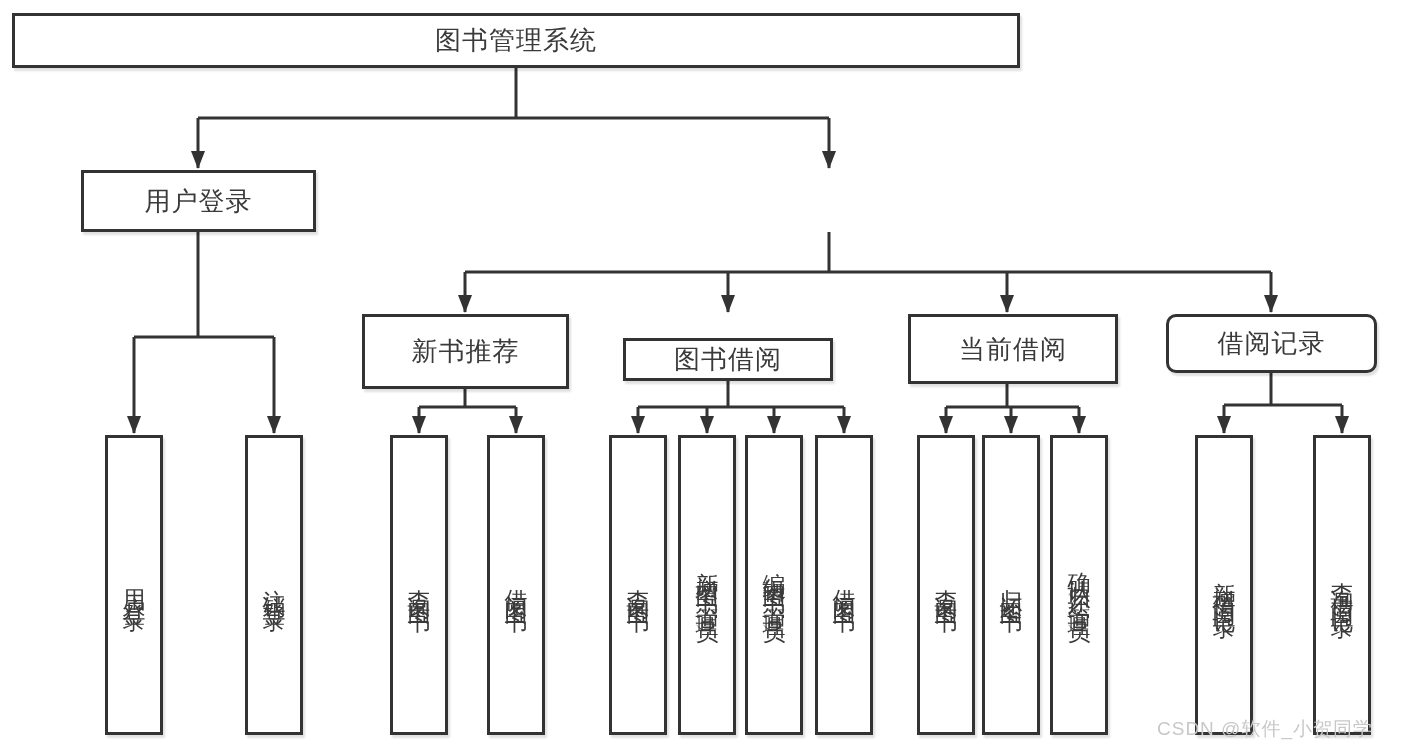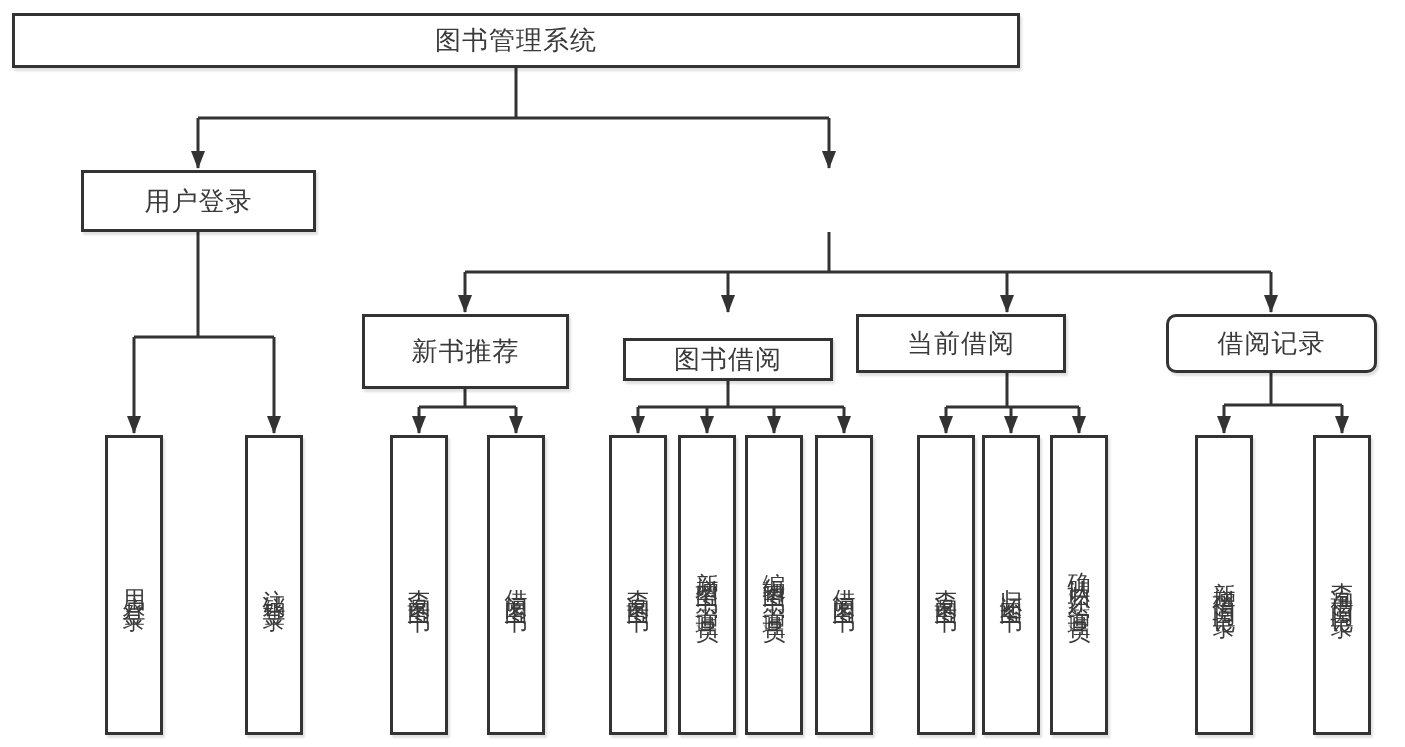--- a/index.html
+++ b/index.html
@@ -94,35 +94,36 @@
       <path d="M1342 405 V433" marker-end="url(#arrow)"></path>
     </g>
   </svg>
 
   <div class="node hbox" style="left:12px;top:13px;width:1008px;height:55px;">图书管理系统</div>
 
   <div class="node hbox" style="left:81px;top:170px;width:235px;height:62px;">用户登录</div>
 
   <div class="node hbox" style="left:362px;top:314px;width:207px;height:75px;">新书推荐</div>
   <div class="node hbox" style="left:623px;top:314px;width:210px;height:43px;margin-top:24px;">图书借阅</div>
-  <div class="node hbox" style="left:856px;top:314px;width:210px;height:59px;">当前借阅</div>
+  <div class="node hbox" style="left:908px;top:314px;width:210px;height:70px;">当前借阅</div>
   <div class="node hbox" style="left:1166px;top:314px;width:211px;height:59px;border-radius:10px;">借阅记录</div>
 
   <div class="node vbox" style="left:105px;">用户登录</div>
   <div class="node vbox" style="left:245px;">注销登录</div>
 
   <div class="node vbox" style="left:390px;">查询图书</div>
   <div class="node vbox" style="left:487px;">借阅图书</div>
 
   <div class="node vbox" style="left:609px;">查询图书</div>
   <div class="node vbox" style="left:678px;">新增图书（管理员）</div>
   <div class="node vbox" style="left:745px;">编辑图书（管理员）</div>
   <div class="node vbox" style="left:815px;">借阅图书</div>
 
   <div class="node vbox" style="left:917px;">查询图书</div>
   <div class="node vbox" style="left:982px;">归还图书</div>
   <div class="node vbox" style="left:1050px;">确认归还（管理员）</div>
 
   <div class="node vbox" style="left:1195px;">新增借阅记录</div>
   <div class="node vbox" style="left:1313px;">查询借阅记录</div>
 
+  <div class="watermark">CSDN @软件_小贺同学</div>
 
 </div>
 
 </body></html>

